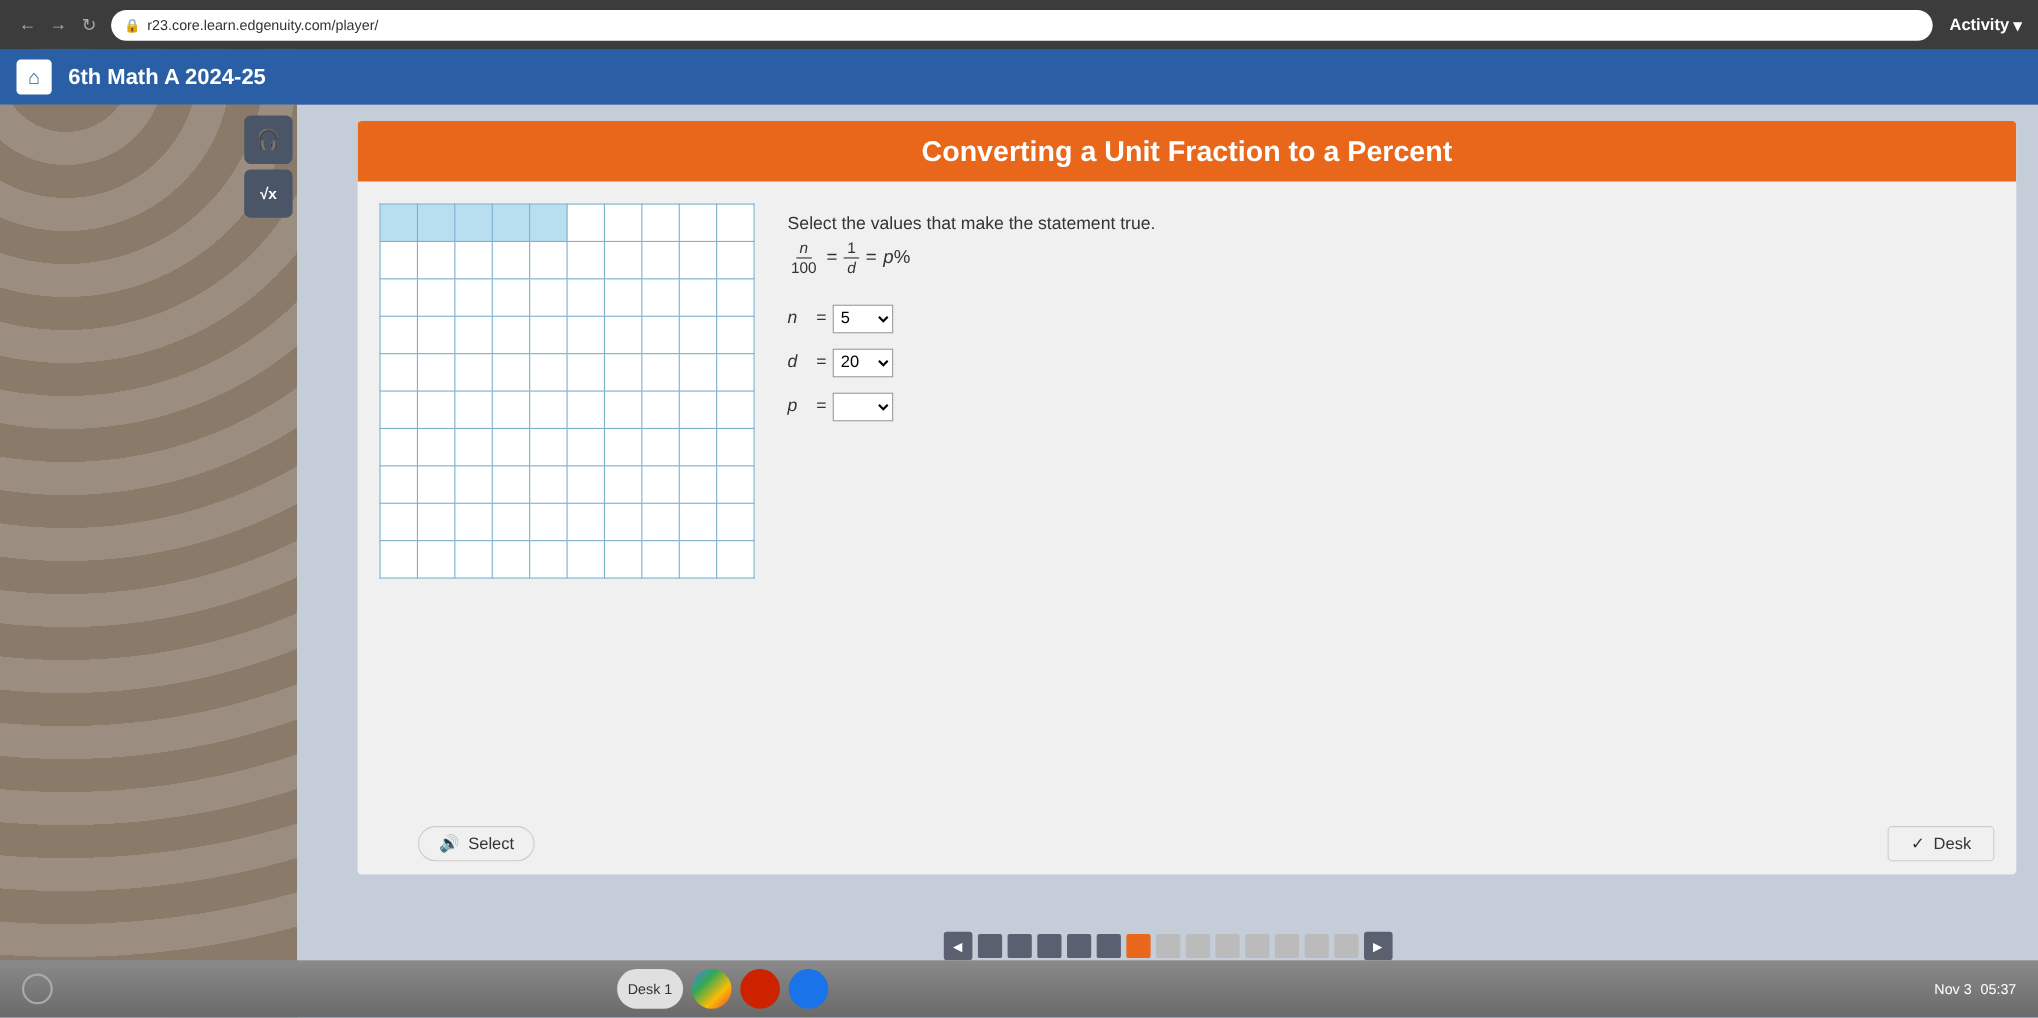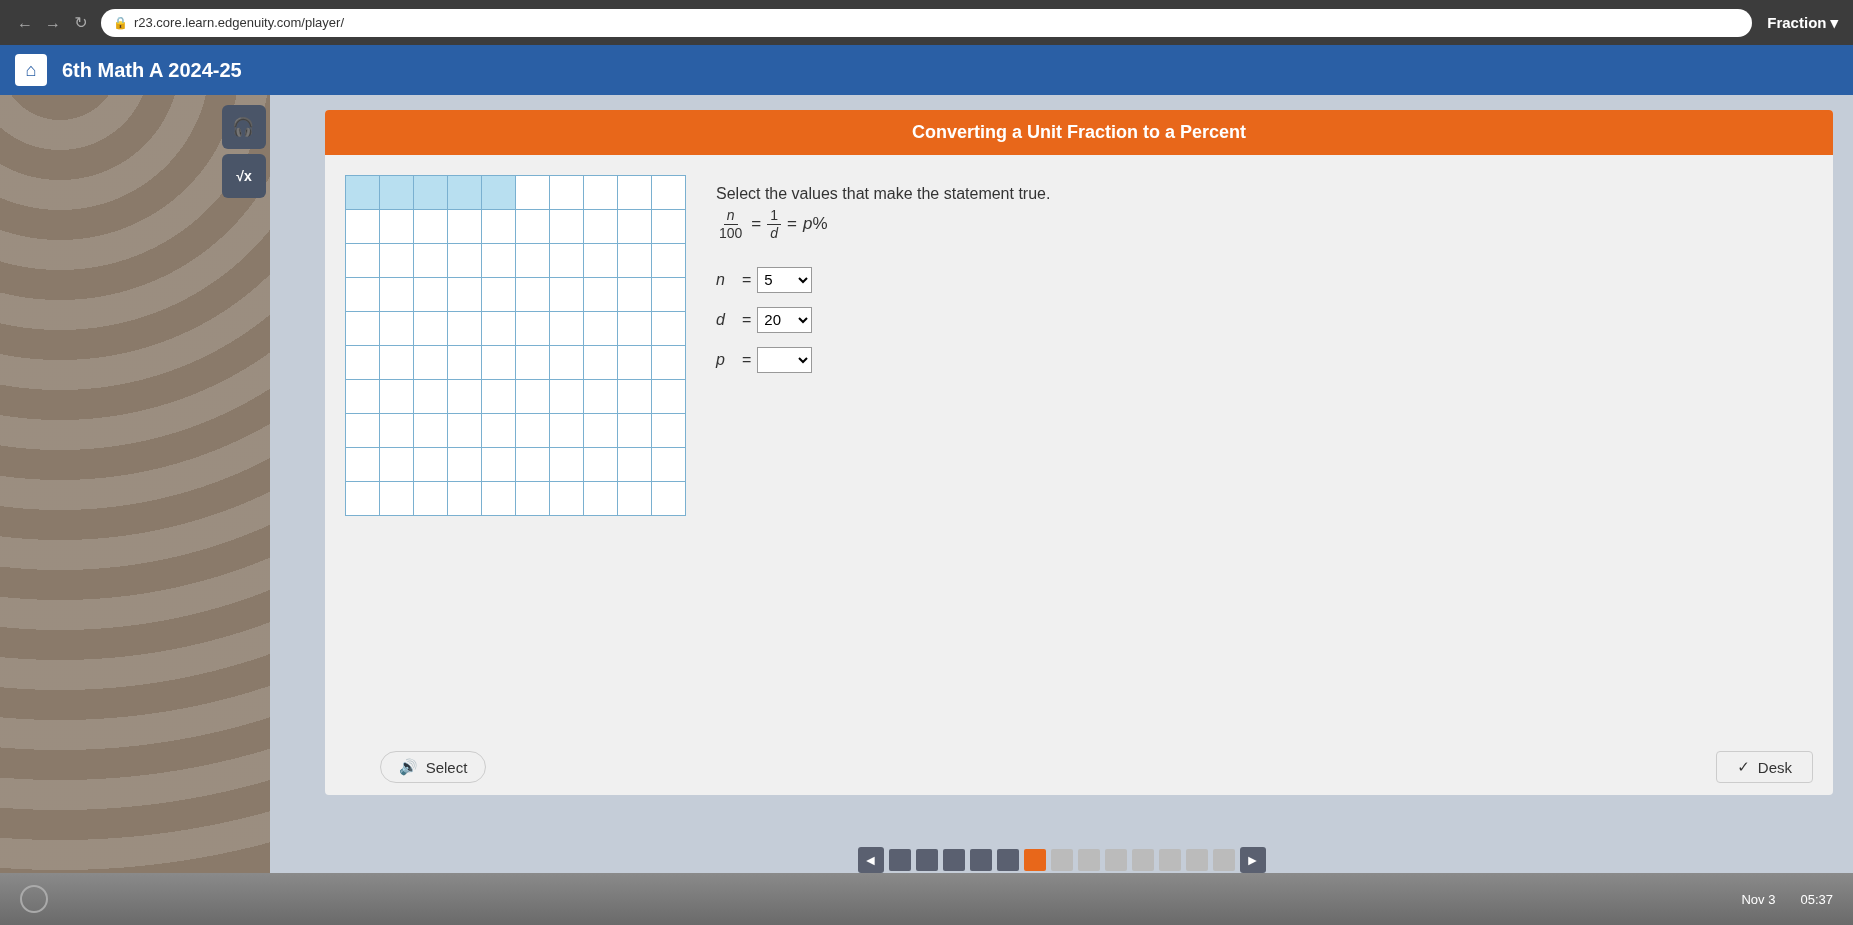--- a/index.html
+++ b/index.html
@@ -153,21 +153,21 @@
       background: #f0f0f0;
       border-radius: 4px;
       padding: 0;
       overflow: hidden;
     }
 
     
     .panel-title {
       background: #e8671a;
       color: #fff;
-      font-size: 18px;
+      font-size: 26px;
       font-weight: bold;
       padding: 12px 20px;
       text-align: center;
     }
 
     
     .panel-body {
       display: flex;
       padding: 20px;
       gap: 30px;
@@ -389,21 +389,21 @@
       color: #333;
     }
     .taskbar-app.chrome { background: linear-gradient(135deg, #4285f4, #34a853, #fbbc05, #ea4335); }
     .taskbar-app.red { background: #cc2200; }
     .taskbar-app.blue { background: #1a73e8; }
 
     .taskbar-time {
       margin-left: auto;
       display: flex;
       align-items: flex-start;
-      gap: 25px;
+      gap: 8px;
       color: #fff;
       font-size: 14px;
     }
     .taskbar-date {
       font-size: 13px;
     }
     .taskbar-clock {
       font-size: 13px;
     }
   </style>
@@ -417,21 +417,21 @@
   <div class="nav-buttons">
     <button class="nav-btn">←</button>
     <button class="nav-btn">→</button>
     <button class="nav-btn">↻</button>
   </div>
   <div class="address-bar">
     <span class="lock-icon">🔒</span>
     <span>r23.core.learn.edgenuity.com/player/</span>
   </div>
   <div class="lang-select">
-    <span>Fraction</span>
+    <span>Activity</span>
     <span>▾</span>
   </div>
 </div>
 
 <div class="app-bar">
   <div class="home-icon">
     <span>⌂</span>
   </div>
   <span class="app-title">6th Math A 2024-25</span>
 </div>
@@ -661,17 +661,23 @@
 
 <div class="prev-activity-bar">
   <button class="prev-activity-btn">
     <span>◄</span>
     <span>Previous Activity</span>
   </button>
 </div>
 
 <div class="chrome-taskbar">
   <div class="taskbar-circle"></div>
+  <div class="taskbar-apps">
+    <div class="taskbar-app desk1">Desk 1</div>
+    <div class="taskbar-app chrome"></div>
+    <div class="taskbar-app red"></div>
+    <div class="taskbar-app blue"></div>
+  </div>
   <div class="taskbar-time">
     <span class="taskbar-date">Nov 3</span>
     <span class="taskbar-clock">05:37</span>
   </div>
 </div>
 
 </body></html>

